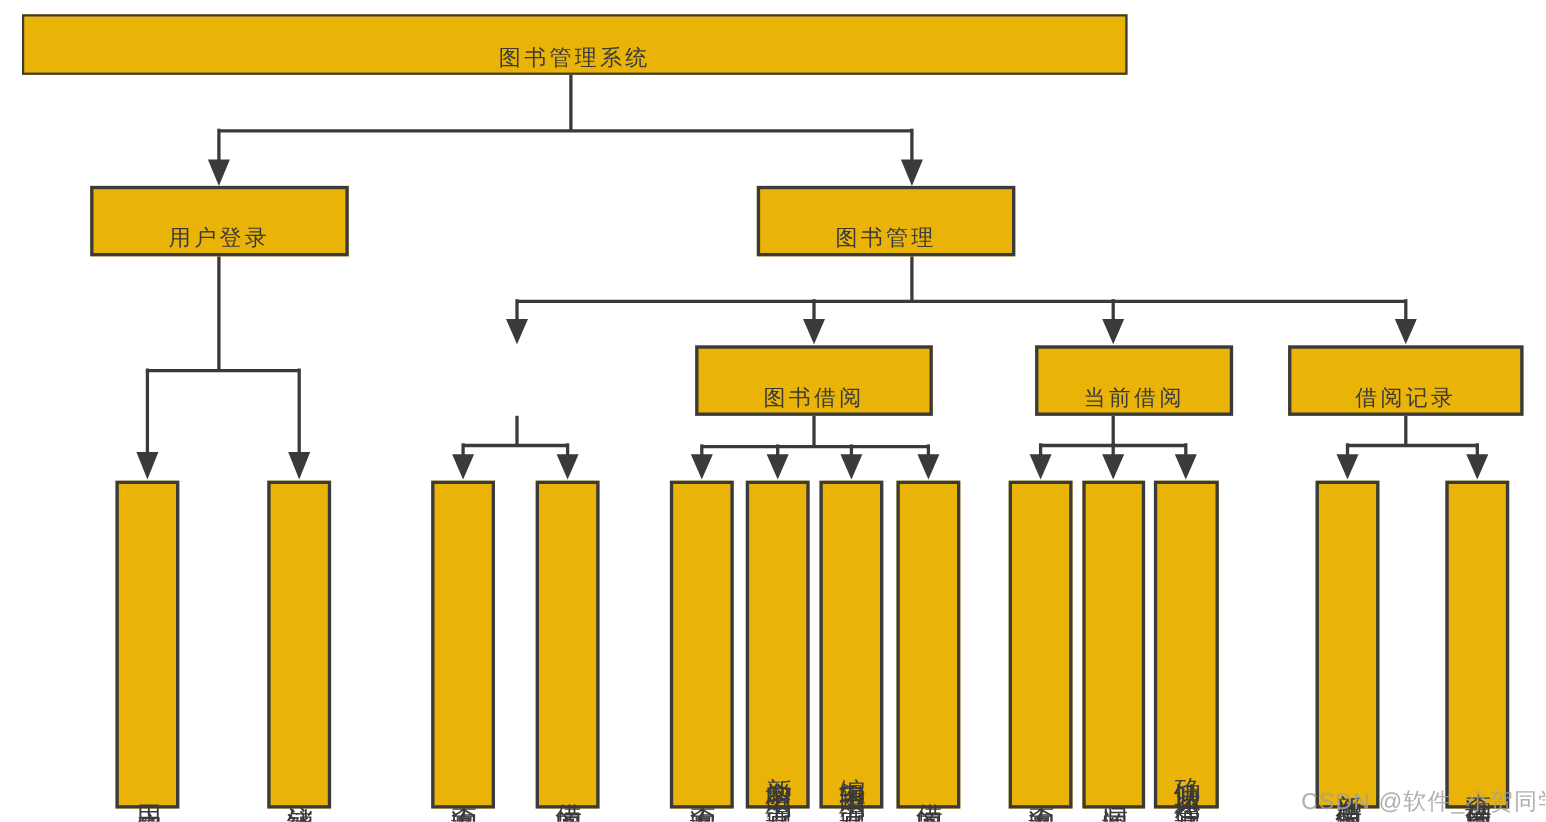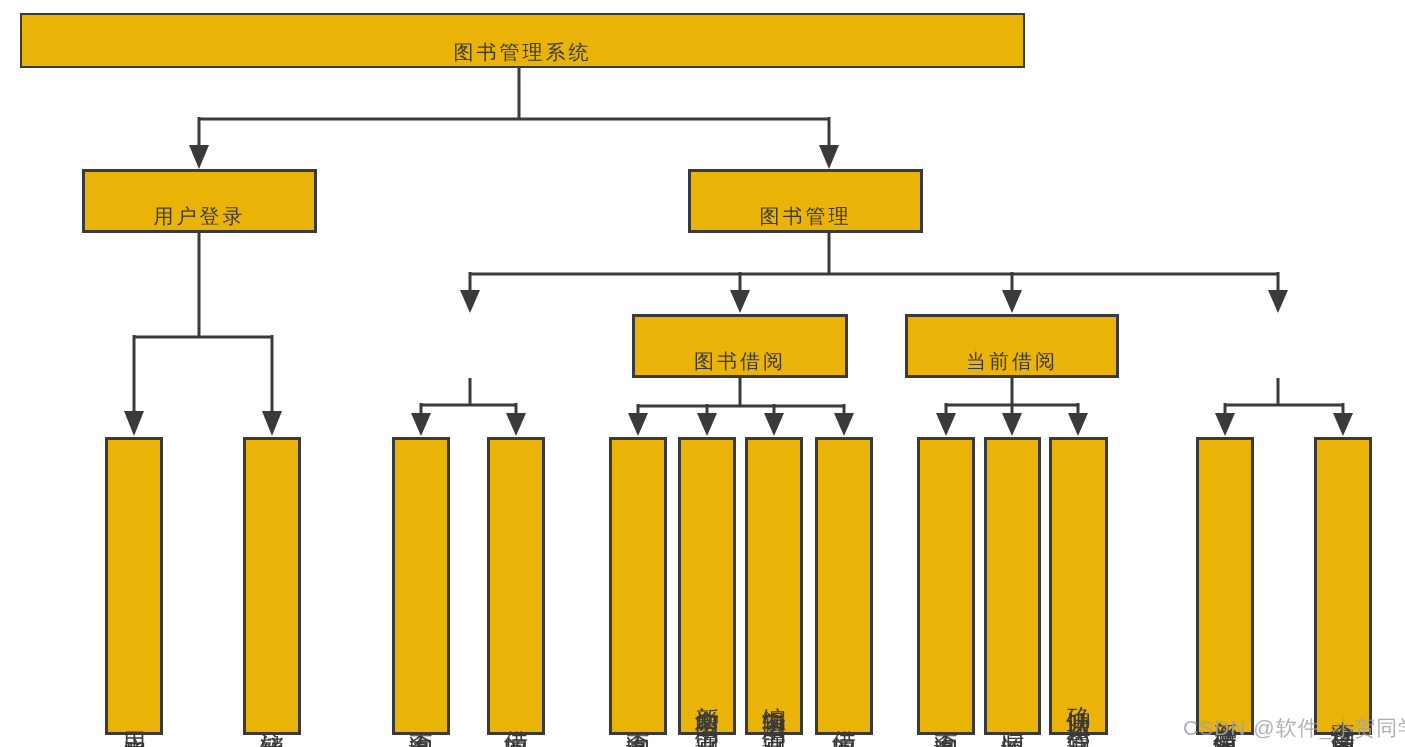--- a/index.html
+++ b/index.html
@@ -121,22 +121,25 @@
   <div class="node" style="left:82px;top:169px;width:235px;height:64px">
     <span class="hlabel">用户登录</span>
   </div>
   <div class="node" style="left:688px;top:169px;width:235px;height:64px">
     <span class="hlabel">图书管理</span>
   </div>
 
   <div class="node" style="left:632px;top:314px;width:216px;height:64px">
     <span class="hlabel">图书借阅</span>
   </div>
-  <div class="node" style="left:905px;top:314px;width:214px;height:64px">
+  <div class="node" style="left:941px;top:314px;width:180px;height:64px">
     <span class="hlabel">当前借阅</span>
+  </div>
+  <div class="node" style="left:1171px;top:314px;width:214px;height:64px">
+    <span class="hlabel">借阅记录</span>
   </div>
 
   <div class="node" style="left:105px;top:437px;width:58px;height:298px">
     <span class="vlabel">用户登录</span>
   </div>
   <div class="node" style="left:243px;top:437px;width:58px;height:298px">
     <span class="vlabel">注销登录</span>
   </div>
 
   <div class="node" style="left:392px;top:437px;width:58px;height:298px">

